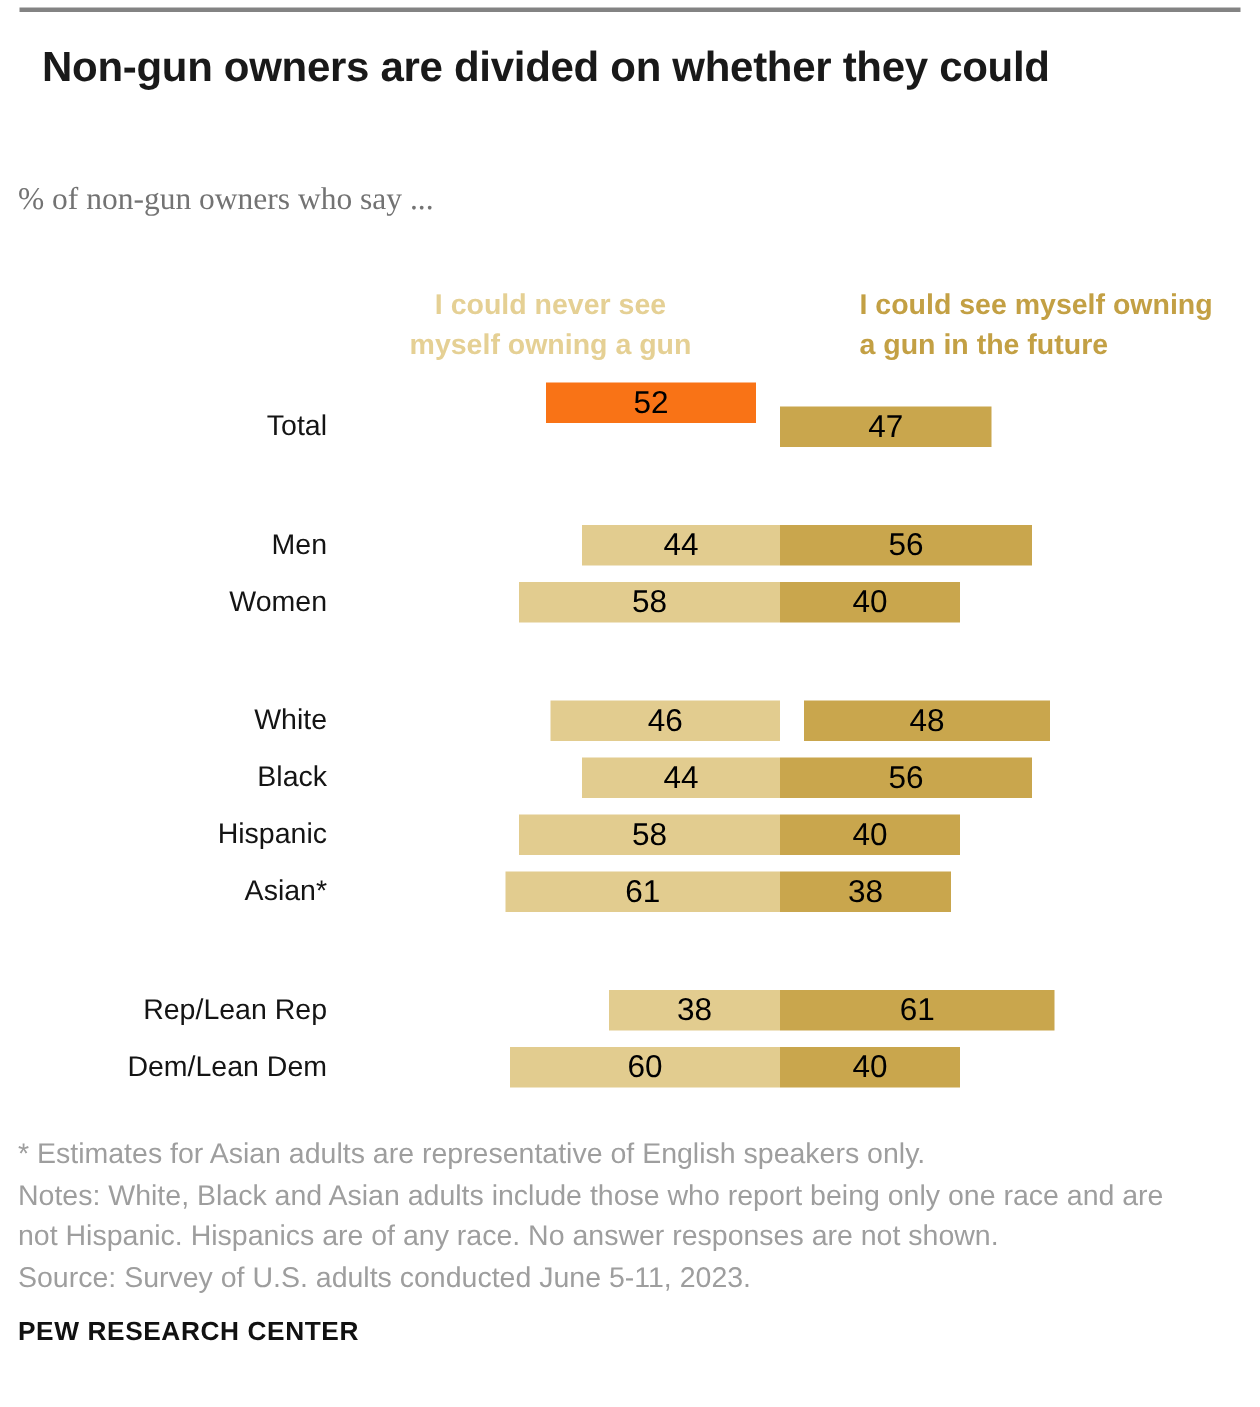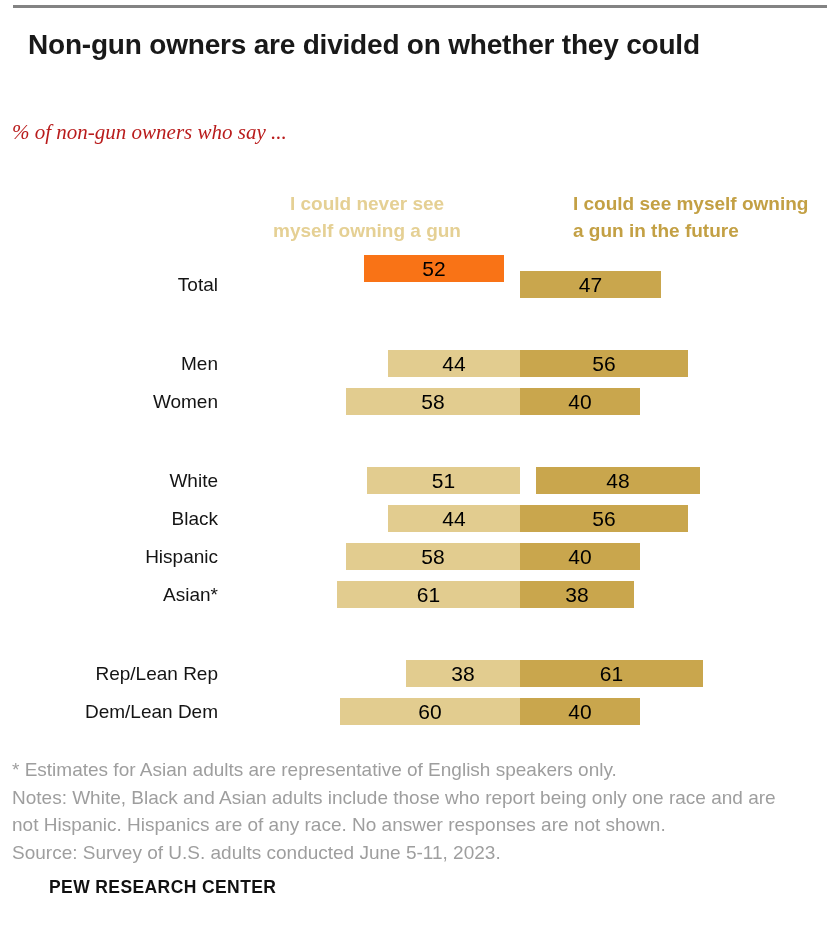--- a/index.html
+++ b/index.html
@@ -16,22 +16,22 @@
     background:#838383;
   }
   .title {
     position:absolute; left:12px; top:26px; width:800px;
     font-size:28px; font-weight:700; color:#191919; line-height:38px;
     letter-spacing:-0.2px;
     margin-left:16px;
   }
   .subtitle {
     position:absolute; left:12px; top:120px; width:800px;
-    font-family:"Liberation Serif", serif; font-style:italic;
-    font-size:21px; color:#b91c1c;
+    font-family:"Liberation Serif", serif; 
+    font-size:21px; color:#737373;
   }
   .legend-left {
     position:absolute; top:190px; right:343px; width:260px;
     text-align:center; font-size:19px; font-weight:700; line-height:27px;
   }
   .legend-right {
     position:absolute; top:190px; left:533px; width:280px;
     text-align:left; font-size:19px; font-weight:700; line-height:27px;margin-left:40px;
   }
   .chart { position:absolute; left:0; top:0; width:840px; height:760px; }
@@ -46,21 +46,21 @@
   .seg span {
     display:block; width:100%; text-align:center;
     font-size:21px; color:#000000; line-height:27px;
   }
   .footer {
     position:absolute; left:12px; top:756px; width:812px;
     font-size:19px; color:#9e9e9e; line-height:27.5px;
   }
   .brand {
     position:absolute; left:12px; top:877px;
-    font-size:17.5px; font-weight:700; color:#111111; letter-spacing:0.4px;margin-left:37px;
+    font-size:17.5px; font-weight:700; color:#111111; letter-spacing:0.4px;
   }
 </style>
 </head>
 <body>
 
 <div class="page">
   <div class="rule-top"></div>
 
   <div class="title">
     <div>Non-gun owners are divided on whether they could</div>
@@ -94,21 +94,21 @@
       </div>
       <div class="row-label" style="top: 388px;">Women</div>
       <div class="seg" style="top: 388px; left: 346px; width: 174px; background: rgb(226, 204, 143);">
         <span>58</span>
       </div>
       <div class="seg" style="top: 388px; left: 520px; width: 120px; background: rgb(201, 166, 77);">
         <span>40</span>
       </div>
       <div class="row-label" style="top: 467px;">White</div>
       <div class="seg" style="top: 467px; left: 367px; width: 153px; background: rgb(226, 204, 143);">
-        <span>51</span>
+        <span>46</span>
       </div>
       <div class="seg" style="top: 467px; left: 536px; width: 164px; background: rgb(201, 166, 77);">
         <span>48</span>
       </div>
       <div class="row-label" style="top: 505px;">Black</div>
       <div class="seg" style="top: 505px; left: 388px; width: 132px; background: rgb(226, 204, 143);">
         <span>44</span>
       </div>
       <div class="seg" style="top: 505px; left: 520px; width: 168px; background: rgb(201, 166, 77);">
         <span>56</span>

